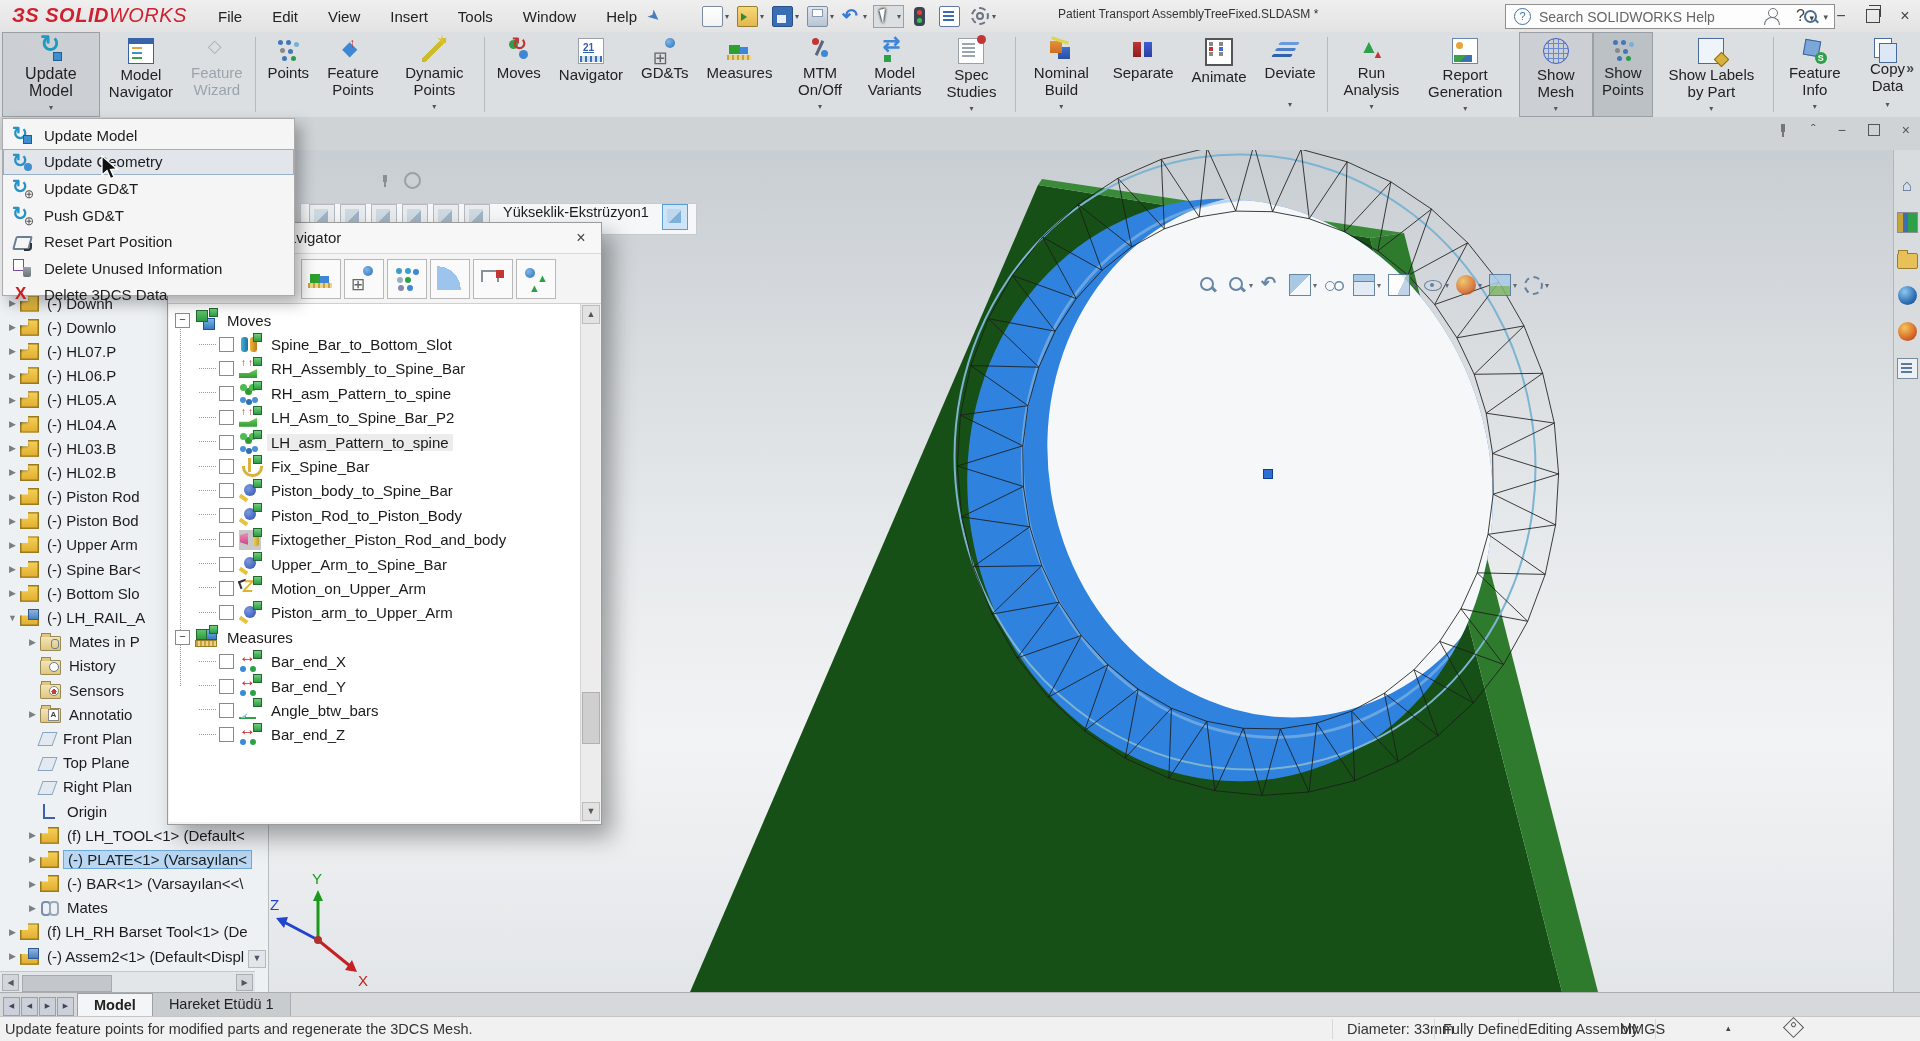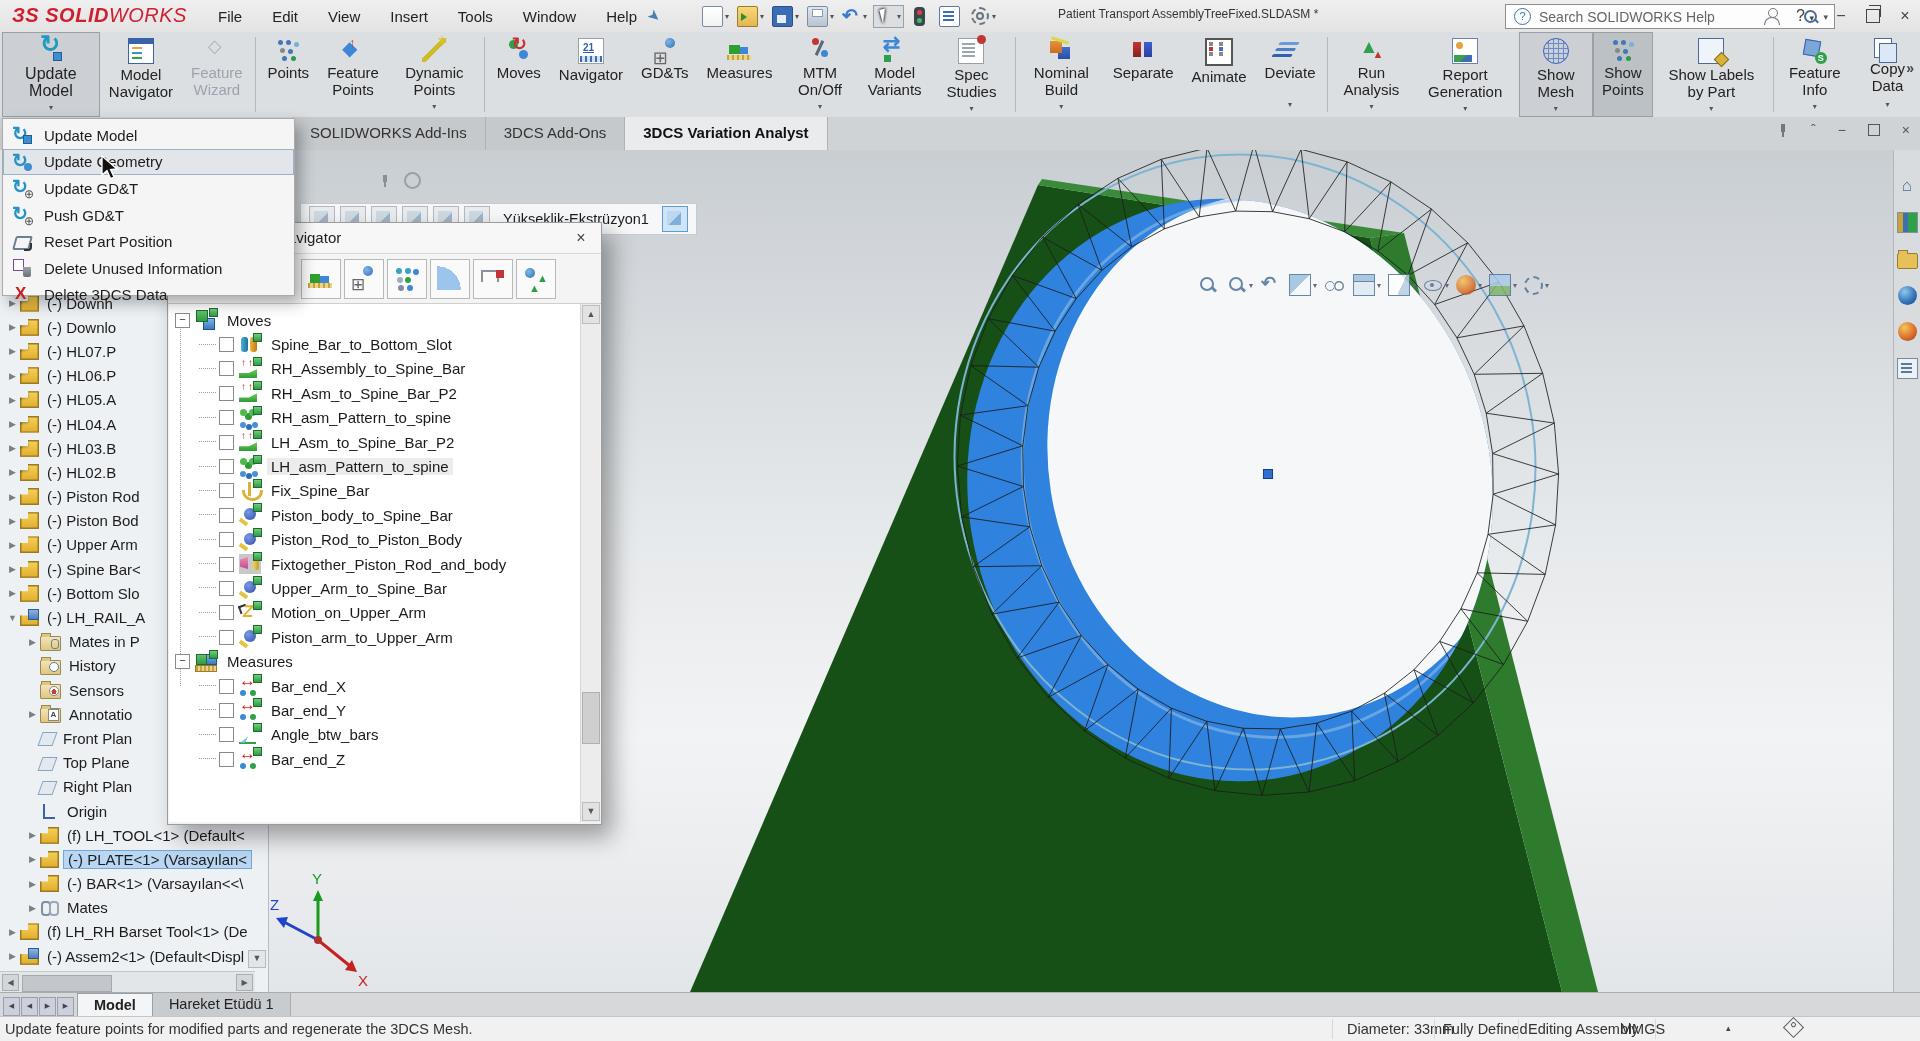--- a/index.html
+++ b/index.html
@@ -129,21 +129,21 @@
 [data-name="hide-show-items-icon"]::before{content:"";position:absolute;left:1px;top:5px;width:16px;height:9px;border:1.5px solid #4f7396;border-radius:50%}
 [data-name="hide-show-items-icon"]::after{content:"";position:absolute;left:7px;top:8px;width:4px;height:4px;border-radius:50%;background:#4f7396}
 [data-name="edit-appearance-icon"]{border-radius:50%;background:radial-gradient(circle at 35% 30%,#f6c45a,#d86a2a 60%,#8a3a1a)}
 [data-name="apply-scene-icon"]{border:1px solid #4f7396;background:linear-gradient(#aacbe8 55%,#7fb56a 55%)}
 [data-name="view-settings-icon"]{border:2px dashed #4f7396;border-radius:50%;width:15px;height:15px}
 
 #pin-vp{position:absolute;left:378px;top:174px;width:14px;height:14px;z-index:4}
 #pin-vp::before{content:"";position:absolute;left:5px;top:1px;width:4px;height:7px;background:#8a8f94}
 #pin-vp::after{content:"";position:absolute;left:6px;top:8px;width:2px;height:5px;background:#8a8f94}
 #ring-vp{position:absolute;left:404px;top:172px;width:13px;height:13px;border:2px solid #9aa0a5;border-radius:50%;z-index:4}
-#breadcrumb{position:absolute;left:300px;top:203px;height:30px;display:flex;align-items:center;gap:5px;padding:0 8px;background:rgba(248,250,251,.92);border:1px solid #c7cbce;z-index:4}
+#breadcrumb{position:absolute;left:300px;top:203px;height:30px;display:flex;gap:5px;padding:0 8px;background:rgba(248,250,251,.92);border:1px solid #c7cbce;z-index:4}
 .bc-box{width:24px;height:24px;background:#e9ecef;border:1px solid #b5b9be;position:relative}
 .bc-box::before{content:"";position:absolute;left:4px;top:4px;width:14px;height:14px;background:linear-gradient(135deg,#cfd9e2 55%,#9fb4c6 55%)}
 #breadcrumb .bc-label{font-size:14.5px;color:#1c1c1c;padding:0 8px}
 .bc-box.active{background:#cfe4f7;border:1.5px solid #5a9fd4}
 .bc-box.active::before{background:linear-gradient(135deg,#bcd7ee 55%,#7fb0da 55%)}
 
 #viewport{position:absolute;left:268px;top:150px;width:1625px;height:842px;background:linear-gradient(180deg,#c9ced3 0%,#e6e9eb 45%,#f2f3f4 70%,#e3e6e9 100%)}
 #vpsvg{position:absolute;left:0;top:0}
 
 #taskpane{position:absolute;left:1893px;top:150px;width:27px;height:842px;background:#d9dcde;border-left:1px solid #b4b7ba;display:flex;flex-direction:column;align-items:center;padding-top:26px;gap:17px;box-sizing:border-box}
@@ -522,26 +522,20 @@
 
       <div data-name="ribbon-button" class="rbtn">
         <span class="ric" data-name="copy-data-icon"></span>
         <span data-name="ribbon-button-label">Copy Data</span>
         <span class="dd" data-name="ribbon-button-caret">▾</span>
       </div>
     </div>
   <div id="ribbon-overflow" data-name="ribbon-overflow-button">»</div>
 
   <div id="tabrow" data-name="ribbon-tab-row">
-    <div id="tabs" data-name="ribbon-tabs">
-
-    <span data-name="ribbon-tab" class="tab">SOLIDWORKS Add-Ins</span>
-        <span data-name="ribbon-tab" class="tab">3DCS Add-Ons</span>
-        <span data-name="ribbon-tab" class="tab active">3DCS Variation Analyst</span>
-      </div>
     <div id="tabrow-right">
       <span data-name="pin-ribbon-icon"></span>
       <span class="g" data-name="collapse-ribbon-icon">ˆ</span>
       <span class="g" data-name="doc-minimize-button">−</span>
       <span data-name="doc-restore-icon" style="display:inline-block;width:10px;height:10px;border:1.5px solid #555"></span>
       <span class="g" data-name="doc-close-button">×</span>
     </div>
   </div>
 
   <div id="viewport" data-name="graphics-viewport">
@@ -883,26 +877,20 @@
             <span class="dlbl" data-name="navigator-row-label">Spine_Bar_to_Bottom_Slot</span>
           </div>
 
           <div data-name="navigator-tree-row" class="drow dchild">
             <span class="stub"></span>
             <span class="exp" data-name="tree-expander-box"></span>
             <span class="dic" data-name="move-assembly-icon"><span class="badge"></span><span class="ruler"></span></span>
             <span class="dlbl" data-name="navigator-row-label">RH_Assembly_to_Spine_Bar</span>
           </div>
 
-          <div data-name="navigator-tree-row" class="drow dchild">
-            <span class="stub"></span>
-            <span class="exp" data-name="tree-expander-box"></span>
-            <span class="dic" data-name="move-assembly-icon"><span class="badge"></span><span class="ruler"></span></span>
-            <span class="dlbl" data-name="navigator-row-label">RH_Asm_to_Spine_Bar_P2</span>
-          </div>
 
           <div data-name="navigator-tree-row" class="drow dchild">
             <span class="stub"></span>
             <span class="exp" data-name="tree-expander-box"></span>
             <span class="dic" data-name="move-pattern-icon"><span class="badge"></span><span class="ruler"></span></span>
             <span class="dlbl" data-name="navigator-row-label">RH_asm_Pattern_to_spine</span>
           </div>
 
 
           <div data-name="navigator-tree-row" class="drow dchild">

